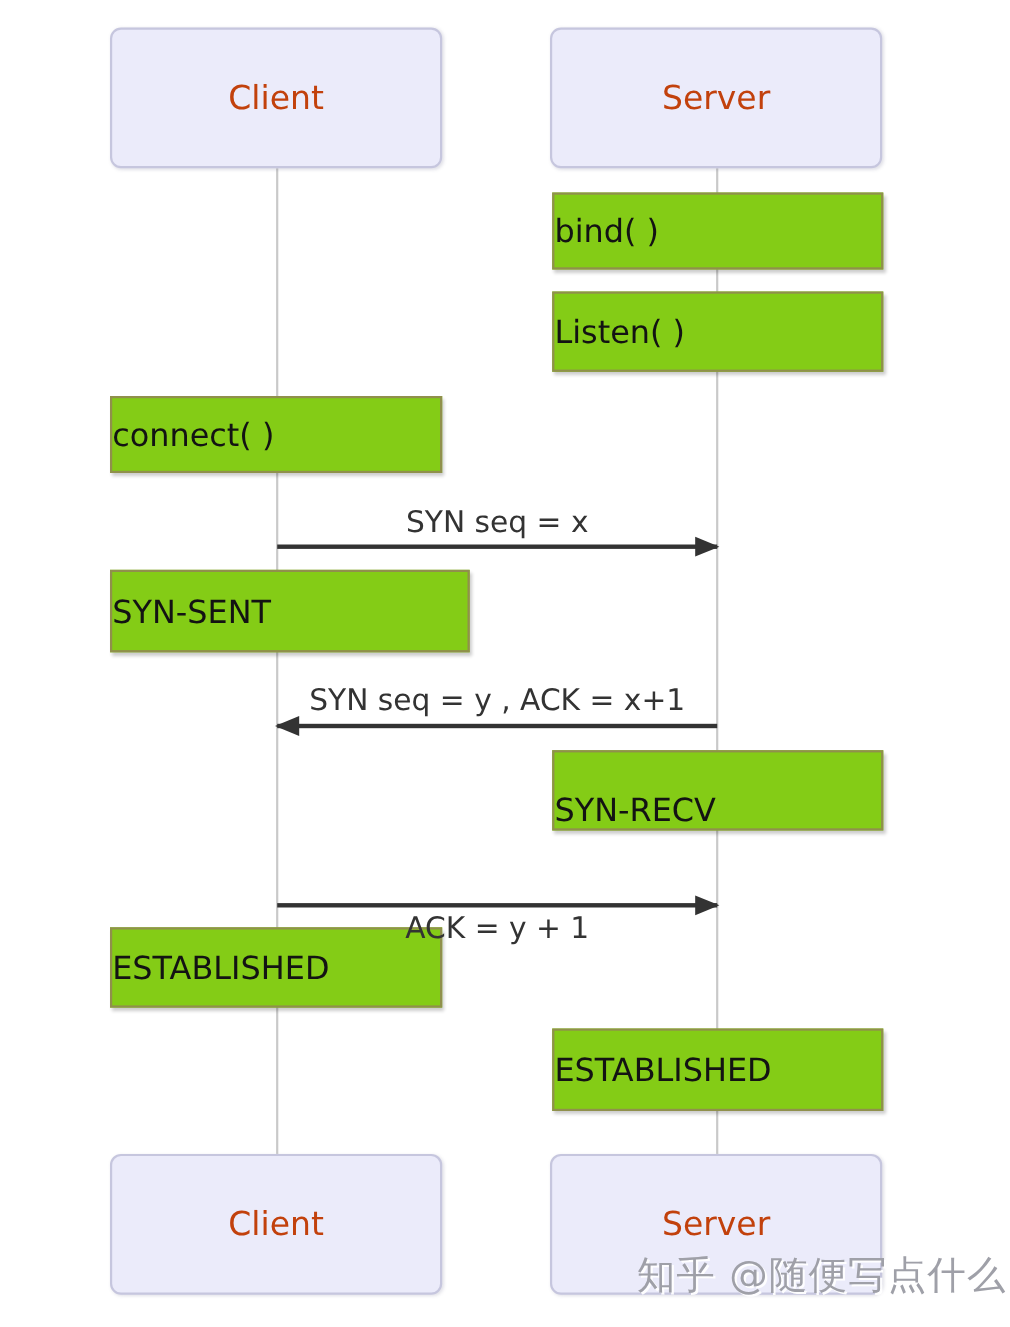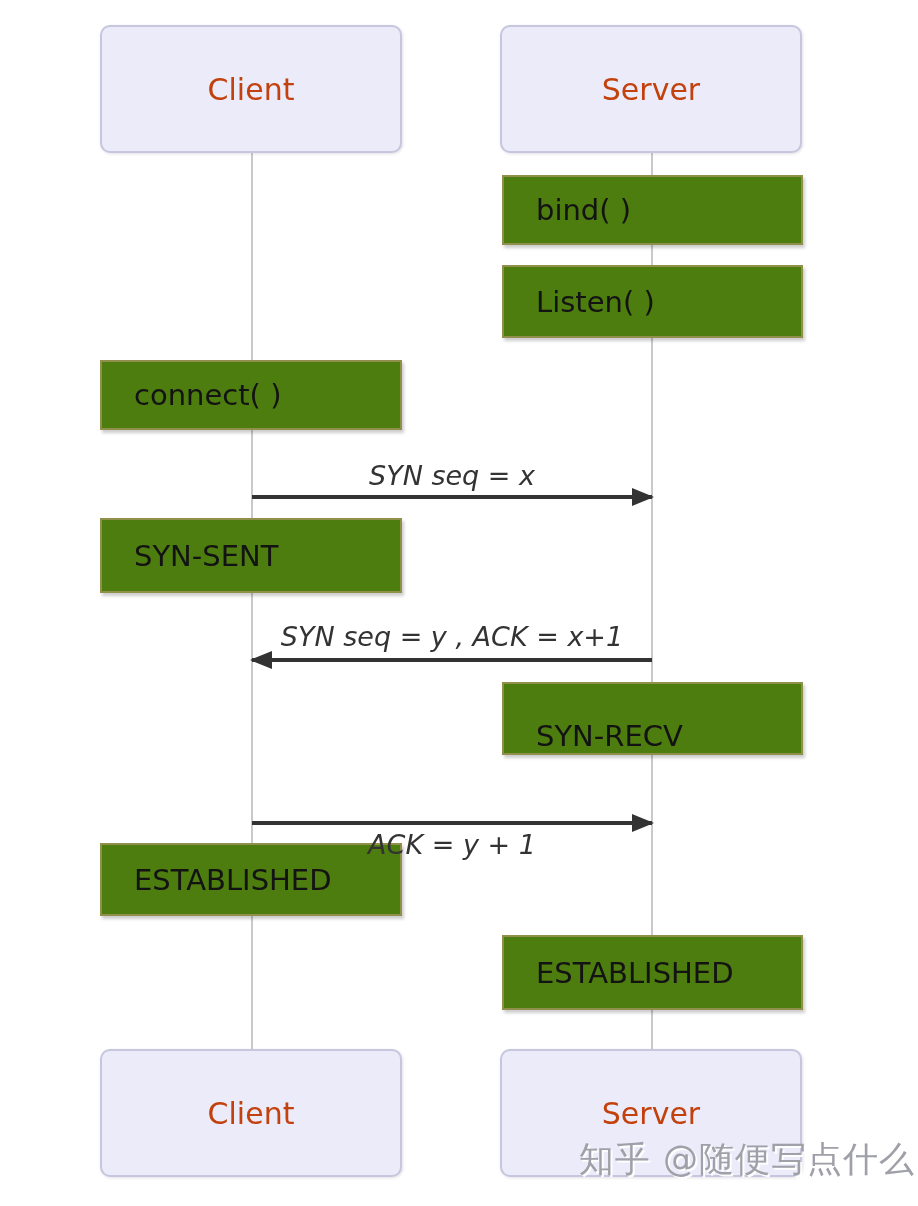--- a/index.html
+++ b/index.html
@@ -36,47 +36,45 @@
     color: #c2410c;
     box-shadow: 1px 1px 3px rgba(90,90,130,0.18);
   }
   #actor-client-top    { left: 100px; top: 25px; }
   #actor-server-top    { left: 500px; top: 25px; }
   #actor-client-bottom { left: 100px; top: 1049px; }
   #actor-server-bottom { left: 500px; top: 1049px; }
 
   .note {
     position: absolute;
-    background: #4d7c0f;
+    background: #84cc16;
     border: 2px solid #90904C;
     box-sizing: border-box;
     display: flex;
     align-items: center;
-    padding-left: 32px;
     font-size: 29px;
     color: #131313;
     box-shadow: 2px 3px 3px rgba(0,0,0,0.20);
   }
   #note-bind                { left: 502px; top: 175px; width: 301px; height: 70px; }
   #note-listen              { left: 502px; top: 265px; width: 301px; height: 73px; }
   #note-connect             { left: 100px; top: 360px; width: 302px; height: 70px; }
-  #note-syn-sent            { left: 100px; top: 518px; width: 302px; height: 75px; }
+  #note-syn-sent            { left: 100px; top: 518px; width: 327px; height: 75px; }
   #note-syn-recv            { left: 502px; top: 682px; width: 301px; height: 73px; align-items: flex-end; }
   #note-established-client  { left: 100px; top: 843px; width: 302px; height: 73px; }
   #note-established-server  { left: 502px; top: 935px; width: 301px; height: 75px; }
 
   .msg-label {
     position: absolute;
     left: 252px;
     width: 400px;
     text-align: center;
     font-size: 27px;
     color: #333333;
     white-space: nowrap;
-    font-style: italic;
   }
   #label-msg1 { top: 460px; }
   #label-msg2 { top: 621px; }
   #label-msg3 { top: 785px; margin-top: 44px; }
 
   .msg-line {
     position: absolute;
     left: 252px;
     width: 400px;
     height: 4px;

